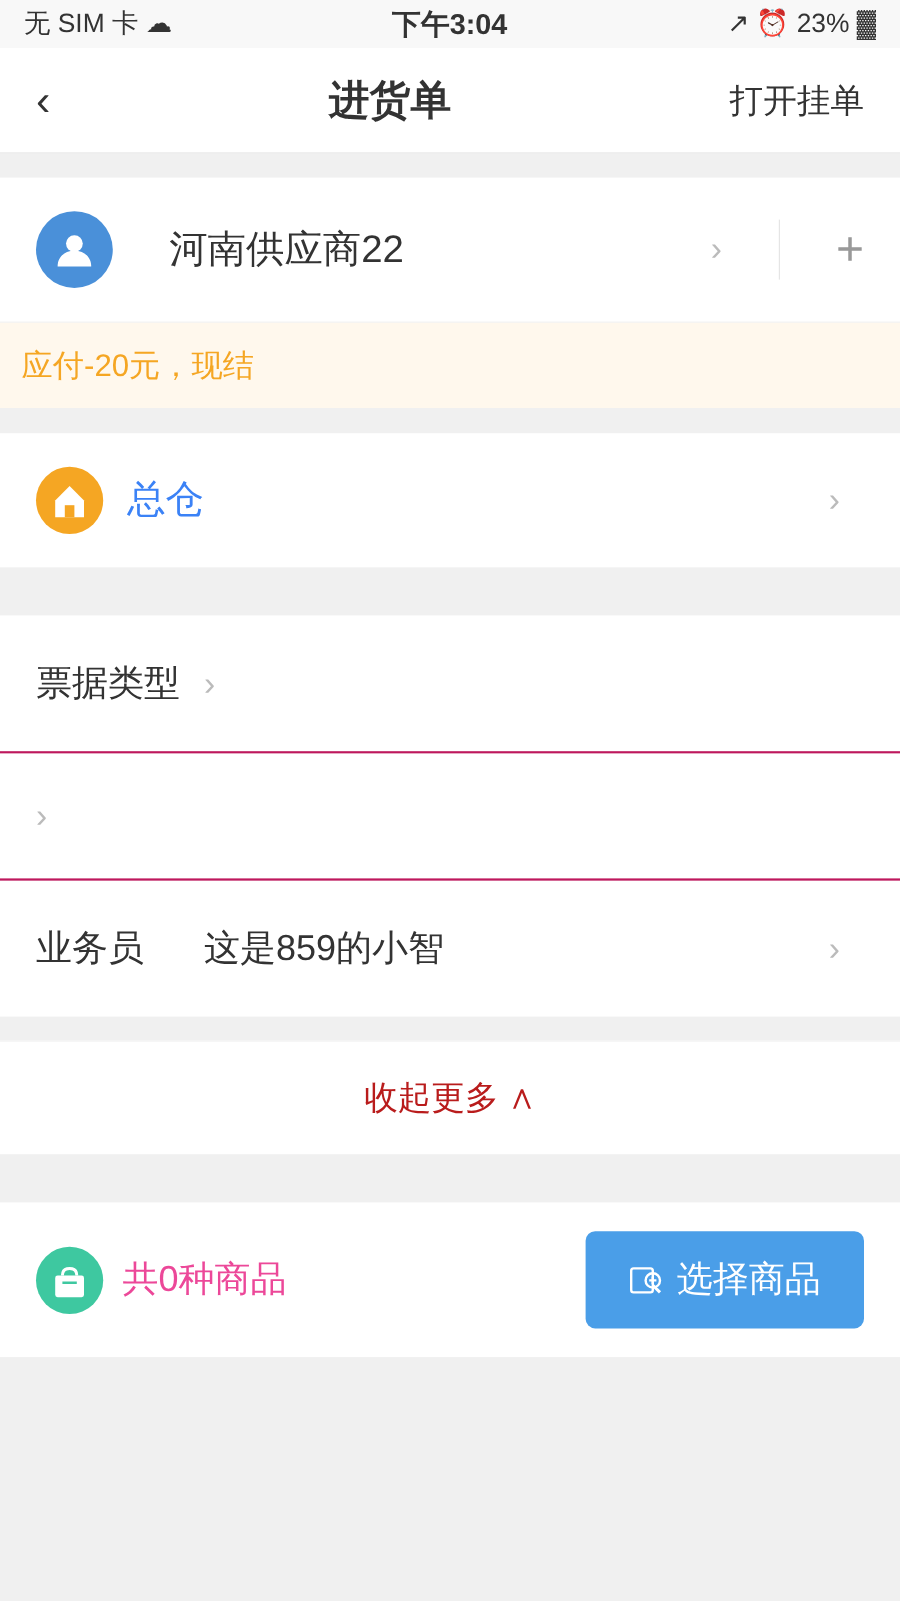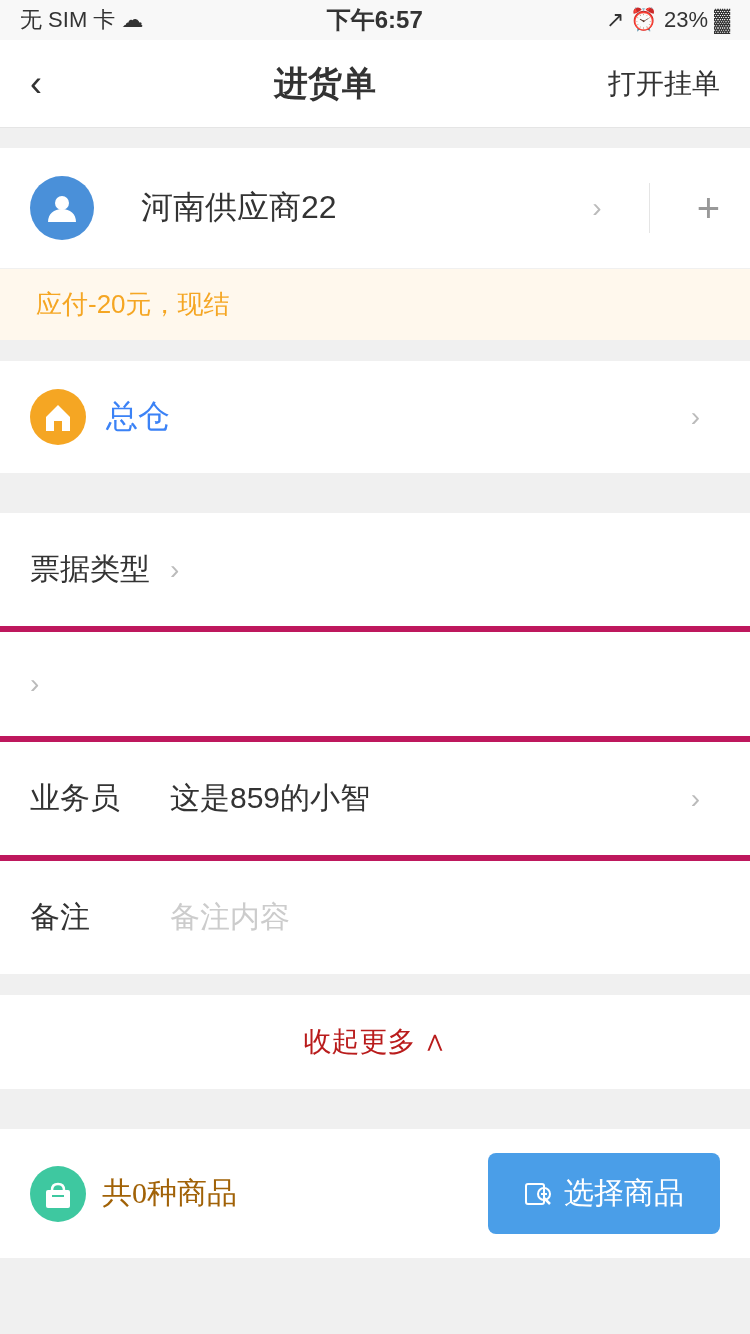--- a/index.html
+++ b/index.html
@@ -106,21 +106,21 @@
     }
     .add-btn {
       font-size: 40px;
       color: #999;
       cursor: pointer;
     }
 
     
     .notice-row {
       background: #fff8ed;
-      padding: 18px 36px;
+      padding: 18px 18px;
       font-size: 26px;
       color: #f5a623;
     }
 
     
     .warehouse-row {
       display: flex;
       align-items: center;
       padding: 28px 30px;
       background: #fff;
@@ -145,21 +145,21 @@
 
     
     .form-section {
       background: #fff;
       margin-top: 20px;
     }
     .form-row {
       display: flex;
       align-items: center;
       padding: 36px 30px;
-      border-bottom: 6px solid #be185d;
+      border-bottom: 2px solid #be185d;
       background: #fff;
       cursor: pointer;
     }
     .form-row:last-child { border-bottom: none; }
     .form-label {
       font-size: 30px;
       color: #333;
       width: 140px;
       flex-shrink: 0;
     }
@@ -208,22 +208,21 @@
       width: 56px;
       height: 56px;
       border-radius: 28px;
       background: #3ec8a0;
       display: flex;
       align-items: center;
       justify-content: center;
     }
     .product-count-text {
       font-size: 30px;
-      color: #a16207;
-      font-family: Liberation Serif, serif;
+      color: #ec4899;
     }
     .select-btn {
       background: #4a9ee8;
       color: #fff;
       border: none;
       border-radius: 8px;
       padding: 20px 36px;
       font-size: 30px;
       display: flex;
       align-items: center;
@@ -237,21 +236,21 @@
       min-height: 300px;
     }
   </style>
 </head>
 <body>
 
 <div class="status-bar">
   <div class="status-left">
     <span>无 SIM 卡 ☁</span>
   </div>
-  <div class="status-center">下午6:57</div>
+  <div class="status-center">下午3:04</div>
   <div class="status-right">
     <span>↗</span>
     <span>⏰</span>
     <span>23%</span>
     <span>▓</span>
   </div>
 </div>
 
 <div class="nav-bar">
   <span class="nav-back">‹</span>
@@ -304,24 +303,20 @@
   <div class="form-row">
     <span class="chevron-icon">›</span>
   </div>
 
   <div class="form-row">
     <span class="form-label">业务员</span>
     <span class="form-value">这是859的小智</span>
     <span class="chevron-icon">›</span>
   </div>
 
-  <div class="form-row">
-    <span class="form-label">备注</span>
-    <span class="form-placeholder">备注内容</span>
-  </div>
 </div>
 
 <div class="collapse-row">
   <span class="collapse-text">收起更多 ∧</span>
 </div>
 
 <div class="section-divider"></div>
 
 <div class="bottom-bar">
   <div class="product-count-area">

